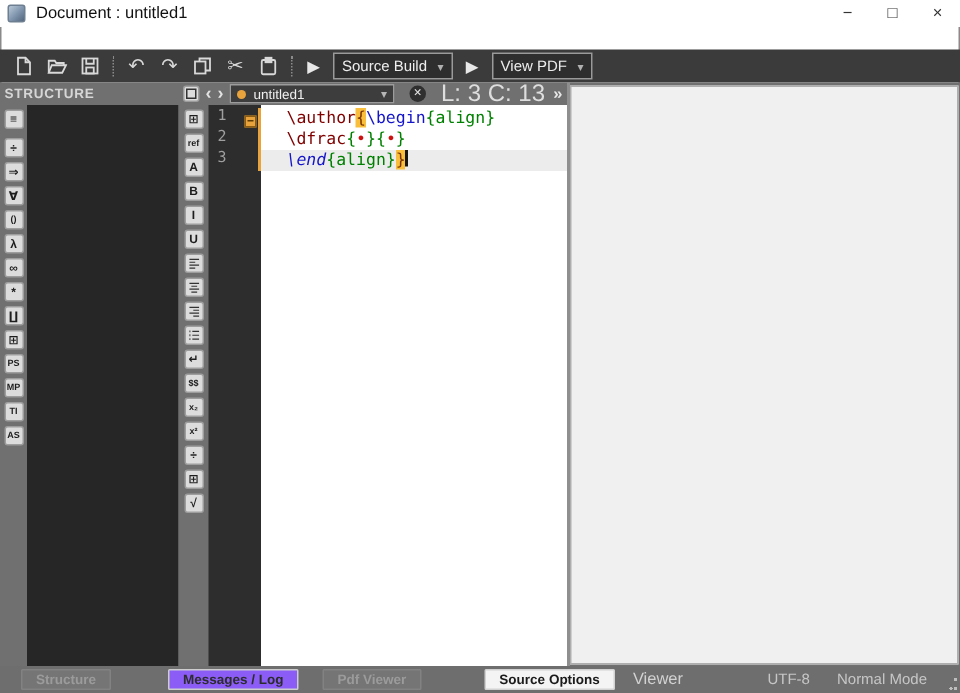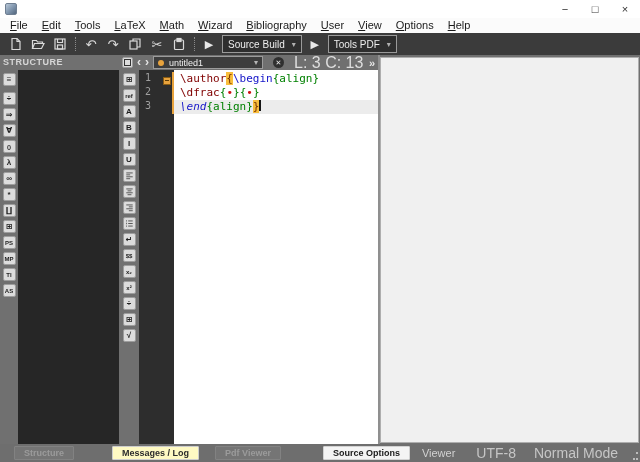--- a/index.html
+++ b/index.html
@@ -43,67 +43,55 @@
   .edit-strip{position:absolute;left:119px;top:15px;width:20px;height:374px;background:#707070;padding-top:3px;box-sizing:border-box;}
   .sbtn{width:13px;height:13px;background:#dcdcdc;border:1px solid #9d9d9d;border-radius:2px;box-sizing:border-box;
         display:flex;align-items:center;justify-content:center;font-size:8px;color:#1d1d1d;margin:0 auto 3px;font-weight:bold;overflow:hidden;}
   .side-strip .sbtn:nth-child(2){margin-top:6px;}
   .gutter{position:absolute;left:139px;top:15px;width:35px;height:374px;background:#2d2d2d;padding-top:2px;box-sizing:border-box;}
   .lnum{height:14px;line-height:14px;font:10px "DejaVu Sans Mono",monospace;color:#9f9f9f;padding-left:6px;}
   .foldbox{position:absolute;top:5px;right:3px;width:8px;height:8px;border:1px solid #8a5c13;box-sizing:border-box;}
   .foldbox::after{content:"";position:absolute;left:1px;right:1px;top:2px;height:1px;background:#5d3c06;}
   .foldline{position:absolute;left:172px;top:17px;width:2px;height:42px;}
   .editor{position:absolute;left:174px;top:15px;width:204px;height:374px;background:#ffffff;padding-top:2px;box-sizing:border-box;}
-  .code-row{position:relative;height:14px;line-height:14px;white-space:pre;font:11px "DejaVu Sans Mono",monospace;padding-left:6px;color:#222;}
+  .code-row{position:relative;height:14px;line-height:14px;white-space:pre;font:11px "DejaVu Sans Mono",monospace;padding-left:17px;color:#222;}
   .code-row.current{background:#ececec;}
   .caret{display:inline-block;width:2px;height:11px;background:#151515;vertical-align:-1px;}
   .splitter{position:absolute;left:378px;top:0;width:2px;height:389px;background:#8f8f8f;}
   .right-pane{position:absolute;left:380px;top:2px;right:1px;bottom:1px;background:#f0f0f0;border:1px solid #aeaeae;box-sizing:border-box;}
   
   .statusbar{position:absolute;left:0;top:444px;width:640px;height:18px;background:#6e6e6e;display:flex;align-items:center;padding-left:14px;box-sizing:border-box;}
   .stab{font-size:9px;font-weight:bold;padding:1px 9px;border-radius:1px;white-space:nowrap;}
   .stab.dim{background:#757575;color:#9b9b9b;border:1px solid #828282;}
-  .stab.outlined{background:#fef9c3;color:#2c2c2c;border:1px solid #cdcdcd;}
+  .stab.outlined{background:#8b5cf6;color:#2c2c2c;border:1px solid #cdcdcd;}
   .stab.active{background:#f4f4f4;color:#1b1b1b;border:1px solid #d2d2d2;}
   .gap-a{width:38px;}.gap-b{width:16px;}.gap-c{width:42px;}.gap-d{width:12px;}
   .ready{font-size:11px;color:#d2d2d2;}
   .statusright{margin-left:auto;display:flex;align-items:center;gap:18px;margin-right:22px;}
-  .sinfo{font-size:14px;color:#c6c6c6;}
+  .sinfo{font-size:10px;color:#c6c6c6;}
   .grip{position:absolute;right:2px;bottom:2px;width:8px;height:8px;
         background:radial-gradient(circle at 7px 1px,#bdbdbd 1px,transparent 1.2px),
                    radial-gradient(circle at 7px 7px,#bdbdbd 1px,transparent 1.2px),
                    radial-gradient(circle at 4px 7px,#bdbdbd 1px,transparent 1.2px);}
 </style>
 </head>
 <body>
 
 <div class="screen">
 
   <div class="titlebar">
     <div class="appicon"></div>
+    <span class="wtitle">Document : untitled1</span>
     <div class="wincontrols">
       <span class="wbtn">−</span>
       <span class="wbtn">□</span>
       <span class="wbtn">×</span>
     </div>
   </div>
 
-  <div class="menubar" id="menubar">
-      <span class="menu-item">File</span>
-      <span class="menu-item">Edit</span>
-      <span class="menu-item">Tools</span>
-      <span class="menu-item">LaTeX</span>
-      <span class="menu-item">Math</span>
-      <span class="menu-item">Wizard</span>
-      <span class="menu-item">Bibliography</span>
-      <span class="menu-item">User</span>
-      <span class="menu-item">View</span>
-      <span class="menu-item">Options</span>
-      <span class="menu-item">Help</span>
-    </div>
 
   <div class="toolbar" id="toolbar">
       <span class="tbtn">
         <svg width="14" height="14" viewBox="0 0 14 14" fill="none" stroke="#d9d9d9" stroke-width="1.2">
           <path d="M3 1.5h5l3 3v8H3z"></path>
           <path d="M8 1.5v3h3"></path>
         </svg>
       </span>
       <span class="tbtn">
         <svg width="14" height="14" viewBox="0 0 14 14" fill="none" stroke="#d9d9d9" stroke-width="1.2">
@@ -135,21 +123,21 @@
         </svg>
       </span>
       <span class="tsep"></span>
       <span class="tplay">▶</span>
       <div class="tcombo">
         <span>Source Build</span>
         <span class="arrow">▾</span>
       </div>
       <span class="tplay">▶</span>
       <div class="tcombo">
-        <span>Tools PDF</span>
+        <span>View PDF</span>
         <span class="arrow">▾</span>
       </div>
     </div>
 
   <div class="workspace">
     <div class="struct-header">STRUCTURE</div>
 
     <div class="editor-header">
       <span class="hbtn">
           <span class="inner"></span>

